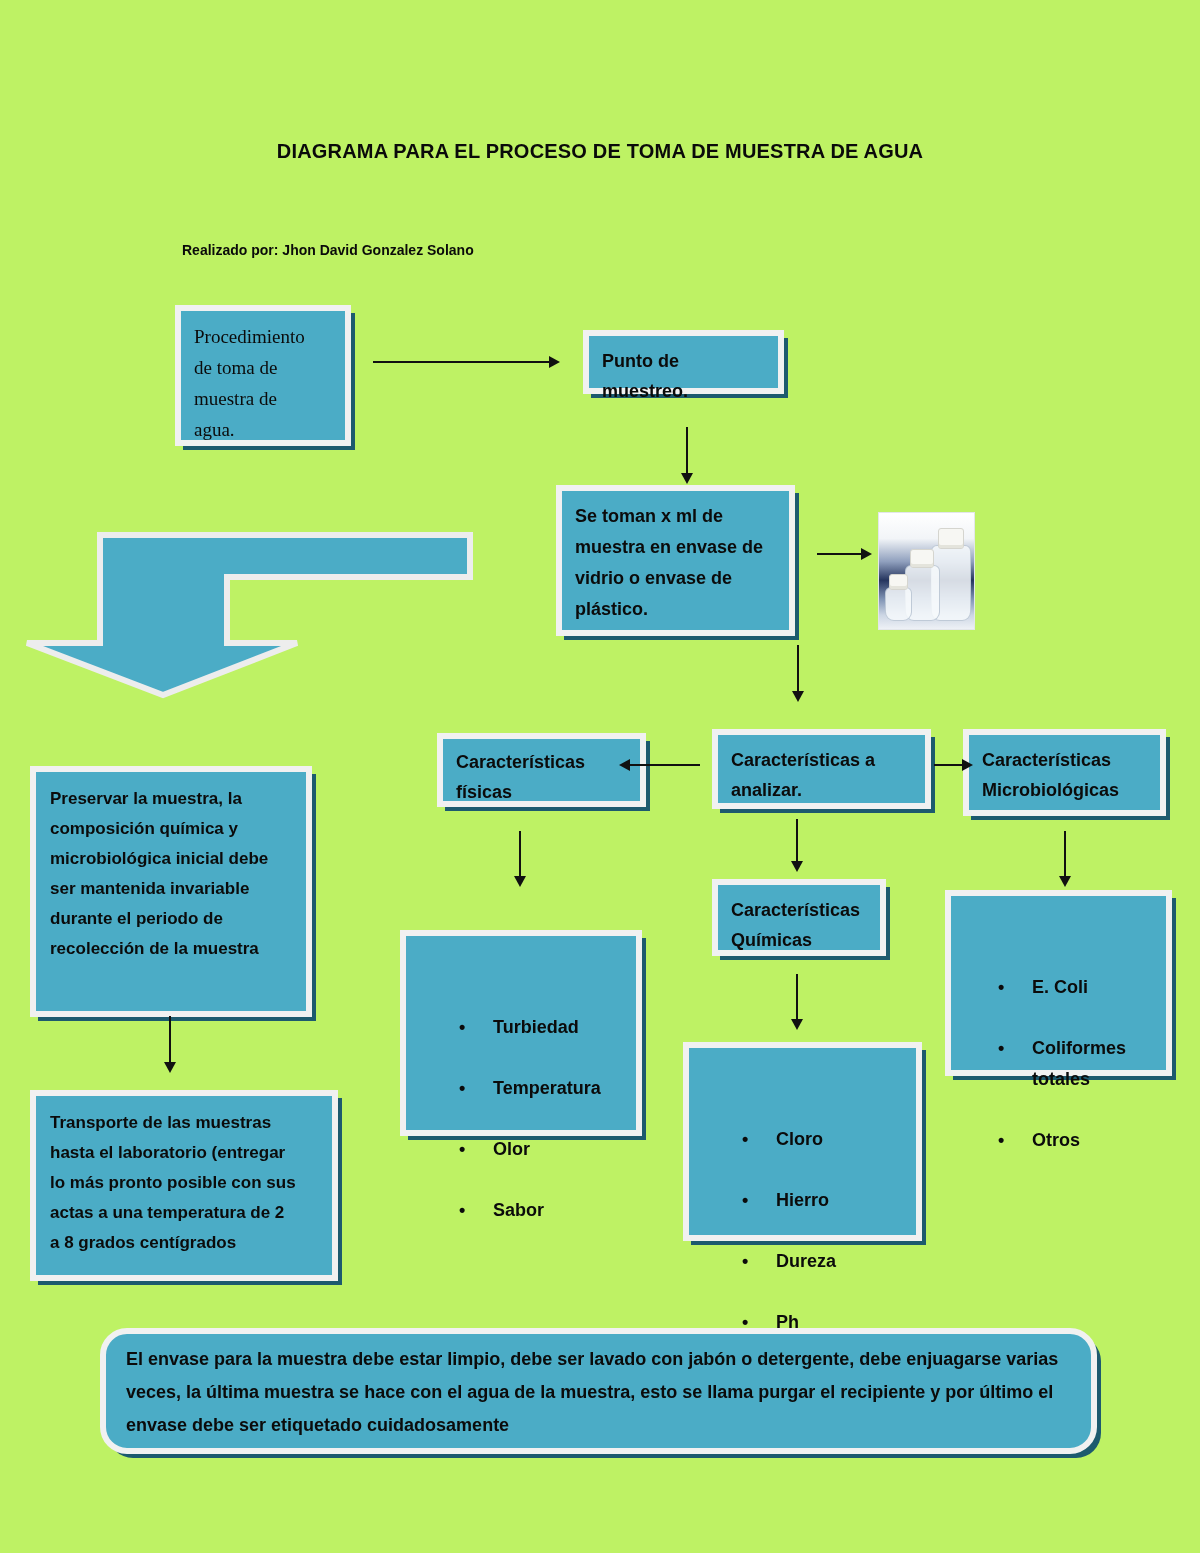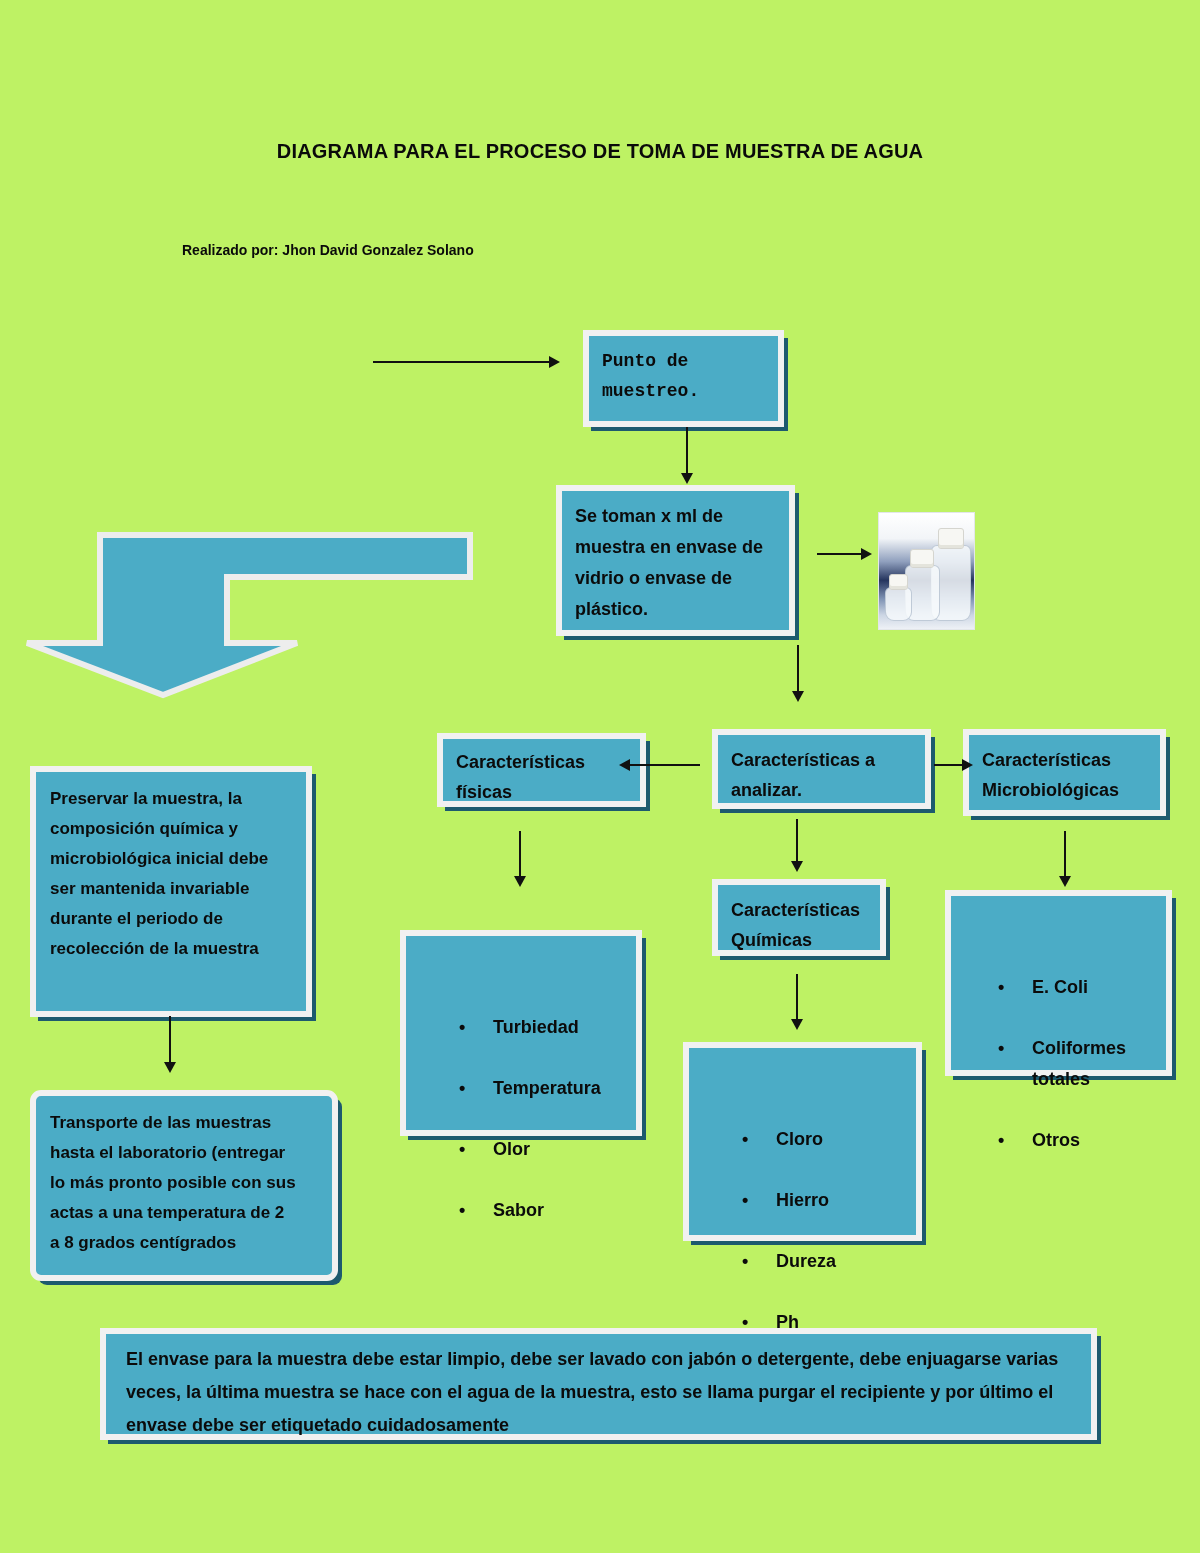--- a/index.html
+++ b/index.html
@@ -38,22 +38,26 @@
   .bent-arrow{position:absolute;left:20px;top:528px;}
 </style>
 </head>
 <body>
 
 <div id="page">
 
   <div class="title">DIAGRAMA PARA EL PROCESO DE TOMA DE MUESTRA DE AGUA</div>
   <div class="author">Realizado por: Jhon David Gonzalez Solano</div>
 
+  <div class="node serif" style="left:175px;top:305px;width:176px;height:141px;">Procedimiento
+de toma de
+muestra de
+agua.</div>
 
-  <div class="node" style="left:583px;top:330px;width:201px;height:97px;font-family:Liberation Mono, monospace;">Punto de
+  <div class="node" style="left:583px;top:330px;width:201px;height:64px;">Punto de
 muestreo.</div>
 
   <div class="node" style="left:556px;top:485px;width:239px;height:151px;line-height:31px;">Se toman x ml de
 muestra en envase de
 vidrio o envase de
 plástico.</div>
 
   <div class="node" style="left:437px;top:733px;width:209px;height:74px;padding-top:8px;">Características
 físicas</div>
 
@@ -66,21 +70,21 @@
   <div class="node" style="left:712px;top:879px;width:174px;height:77px;">Características
 Químicas</div>
 
   <div class="node small" style="left:30px;top:750px;width:282px;height:251px;padding:12px 14px;margin-top:16px;">Preservar la muestra, la
 composición química y
 microbiológica inicial debe
 ser mantenida invariable
 durante el periodo de
 recolección de la muestra</div>
 
-  <div class="node small" style="left:30px;top:1090px;width:308px;height:191px;padding:12px 14px;border-radius:11px;">Transporte de las muestras
+  <div class="node small" style="left:30px;top:1090px;width:308px;height:191px;padding:12px 14px;">Transporte de las muestras
 hasta el laboratorio (entregar
 lo más pronto posible con sus
 actas a una temperatura de 2
 a 8 grados centígrados</div>
 
   <div class="node" style="left:400px;top:930px;width:242px;height:206px;padding-top:12px;">
     <ul>
       <li><span class="blt">•</span><span>Turbiedad</span></li>
       <li><span class="blt">•</span><span>Temperatura</span></li>
       <li><span class="blt">•</span><span>Olor</span></li>
@@ -99,21 +103,21 @@
   </div>
 
   <div class="node" style="left:945px;top:890px;width:227px;height:186px;padding-top:12px;">
     <ul style="padding-left:34px;">
       <li><span class="blt">•</span><span>E. Coli</span></li>
       <li><span class="blt">•</span><span style="max-width:100px;">Coliformes totales</span></li>
       <li><span class="blt">•</span><span>Otros</span></li>
     </ul>
   </div>
 
-  <div class="node" style="left:100px;top:1328px;width:997px;height:112px;line-height:33px;padding:9px 20px;white-space:normal;">El envase para la muestra debe estar limpio, debe ser lavado con jabón o detergente, debe enjuagarse varias veces, la última muestra se hace con el agua de la muestra, esto se llama purgar el recipiente y por último el envase debe ser etiquetado cuidadosamente</div>
+  <div class="node" style="left:100px;top:1328px;width:997px;height:126px;line-height:33px;padding:9px 20px;white-space:normal;border-radius:27px;">El envase para la muestra debe estar limpio, debe ser lavado con jabón o detergente, debe enjuagarse varias veces, la última muestra se hace con el agua de la muestra, esto se llama purgar el recipiente y por último el envase debe ser etiquetado cuidadosamente</div>
 
   <svg class="bent-arrow" width="460" height="175" viewBox="0 0 460 175">
     <polygon points="80,7 450,7 450,49 207,49 207,115 277,115 143,167 7,115 80,115" fill="#4BACC6" stroke="#EDEDED" stroke-width="6" stroke-linejoin="miter"></polygon>
   </svg>
 
   <div class="photo">
     <div class="bottle" style="left:52px;top:32px;width:38px;height:74px;"></div>
     <div class="cap" style="left:59px;top:15px;width:24px;height:19px;"></div>
     <div class="bottle" style="left:26px;top:52px;width:33px;height:54px;"></div>
     <div class="cap" style="left:31px;top:36px;width:22px;height:17px;"></div>

